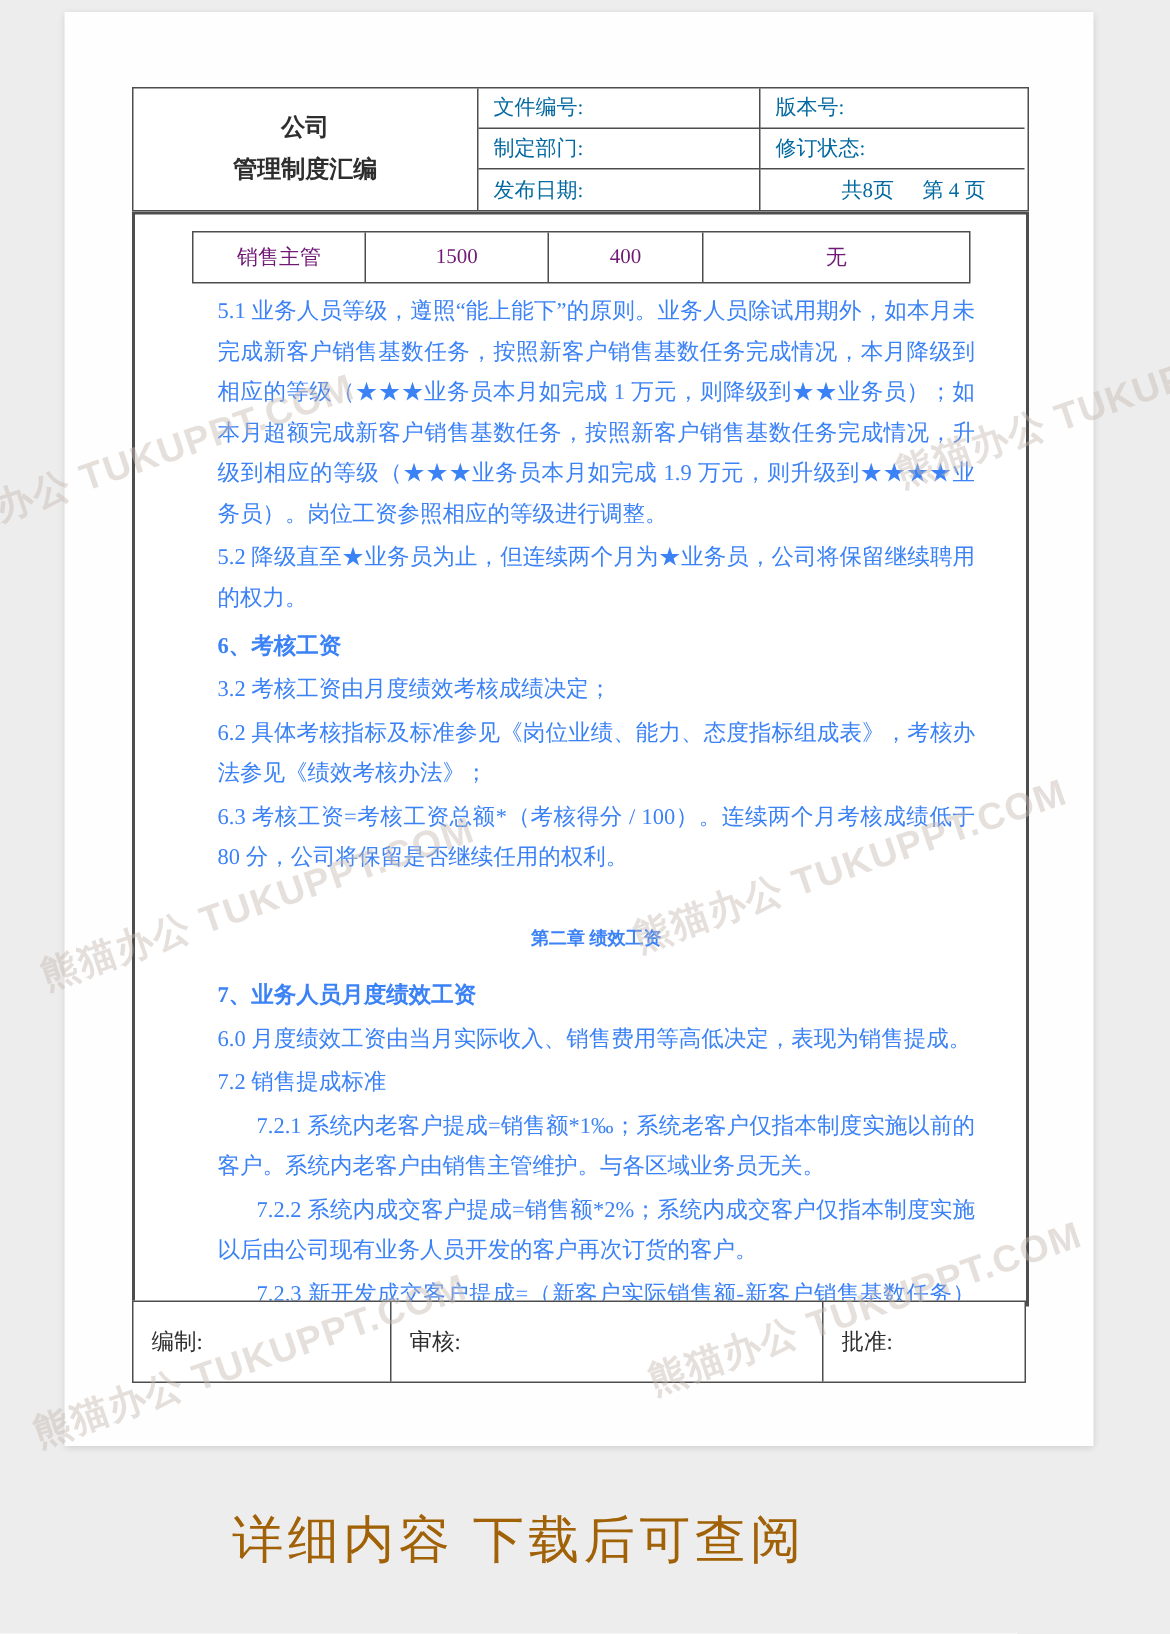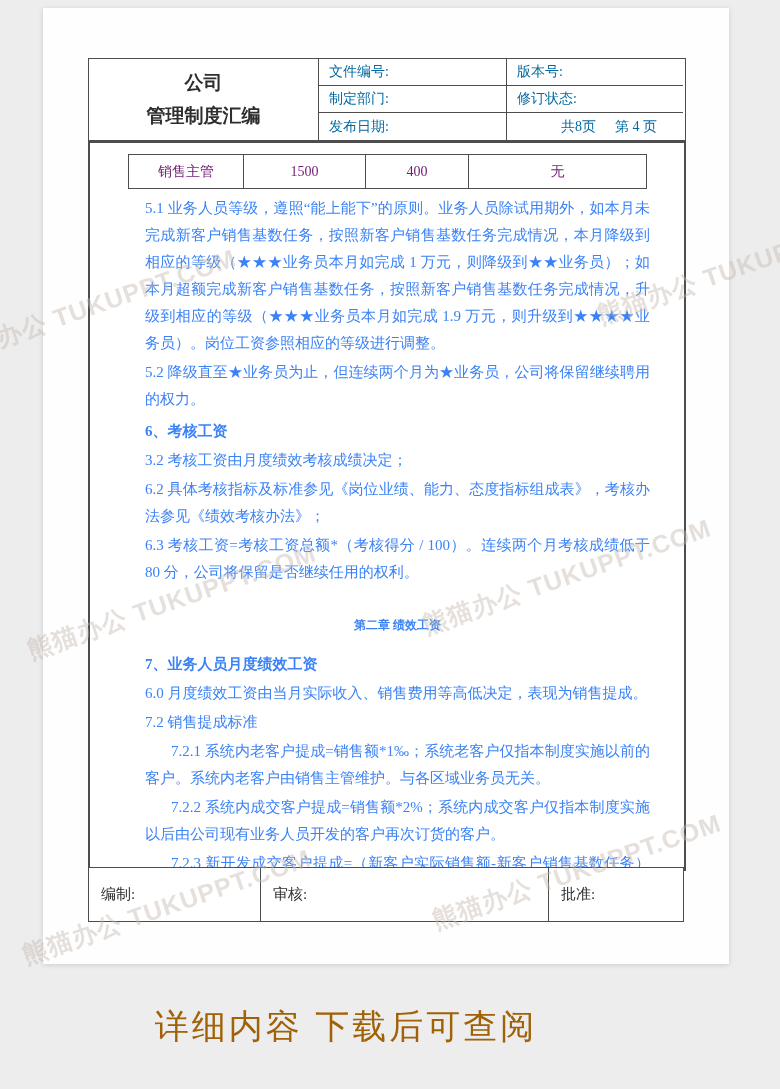--- a/index.html
+++ b/index.html
@@ -15,21 +15,21 @@
   }
   
   .hdr{
     position:absolute;left:45px;top:50px;width:596px;
     display:grid;grid-template-columns:230px 188px 176px;grid-auto-rows:27px;
     border:1px solid #4d4d4d;background:#fff;
   }
   .hdr-title{
     grid-row:1/4;border-right:1px solid #4d4d4d;
     display:flex;flex-direction:column;justify-content:center;align-items:center;
-    gap:7px;font-weight:bold;font-size:19px;color:#2e2e2e;
+    gap:7px;font-weight:bold;font-size:16px;color:#2e2e2e;
   }
   .hdr-cell{
     border-bottom:1px solid #4d4d4d;display:flex;align-items:center;
     padding-left:10px;font-size:14px;color:#0369a1;
   }
   .hdr-cell.mid{border-right:1px solid #4d4d4d;}
   .hdr-cell.last{border-bottom:none;}
   .hdr-pages{display:flex;gap:19px;margin-left:44px;}
   
   .frame{

